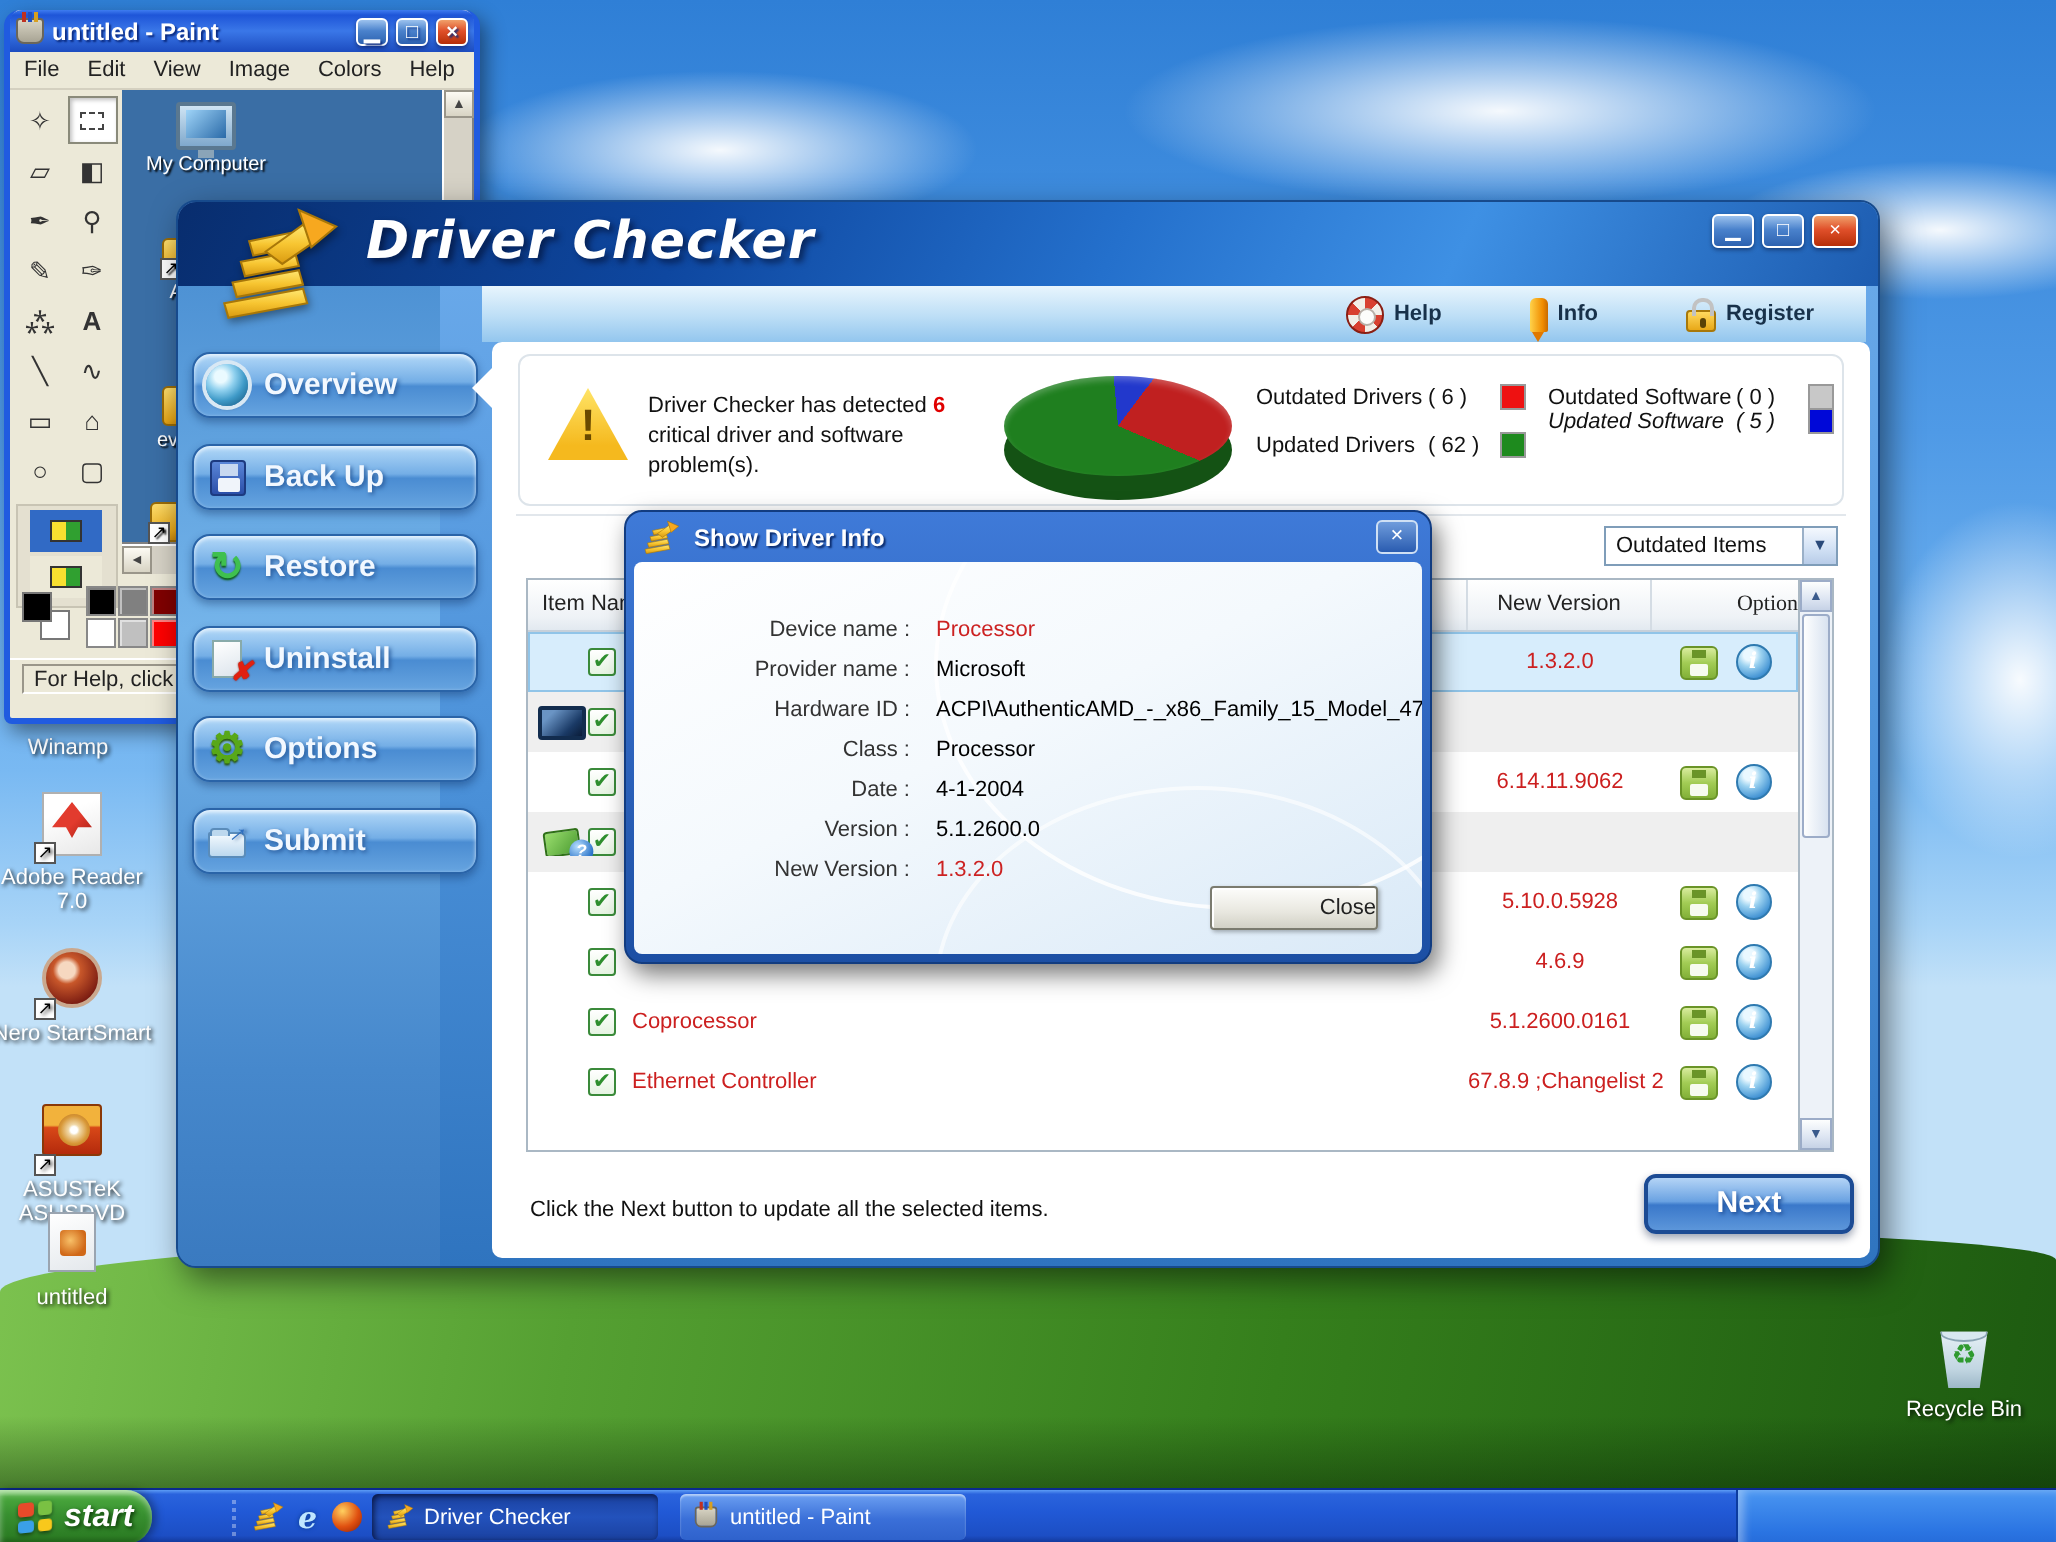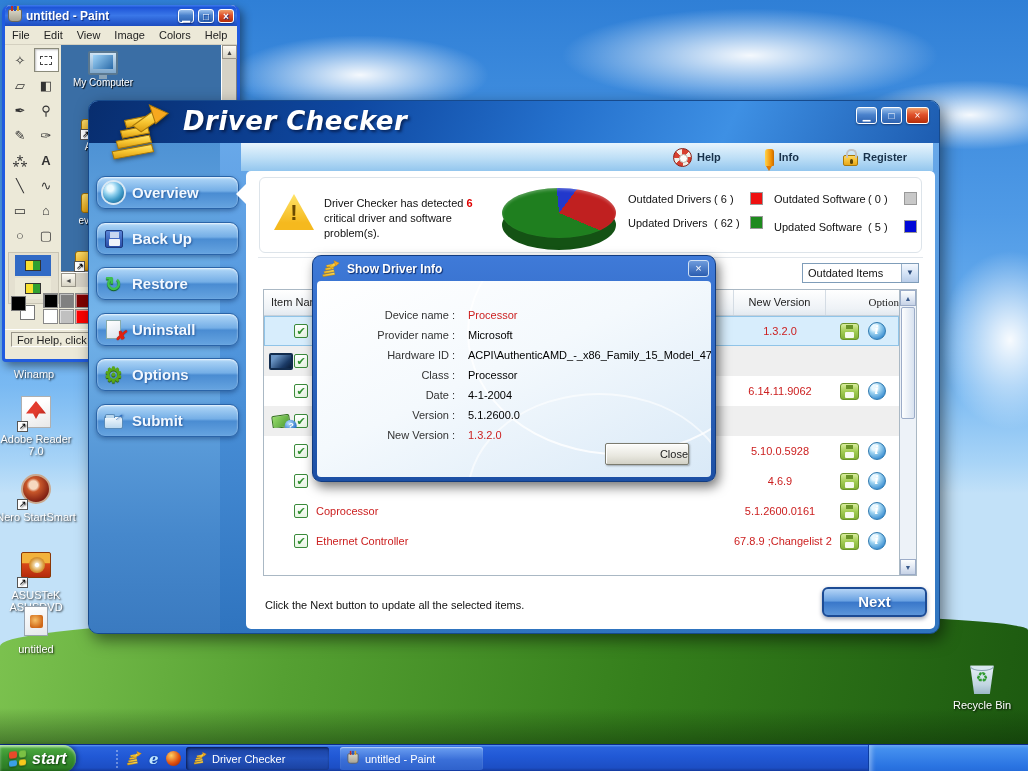--- a/index.html
+++ b/index.html
@@ -509,21 +509,21 @@
         <div class="stat" style="left:0;top:26px;">
           <span class="st-label">Updated Drivers</span>
           <span class="st-count">( 62 )</span>
           <span class="st-sq" style="background:#1e8a1e"></span>
         </div>
         <div class="stat c2" style="left:146px;top:2px;">
           <span class="st-label">Outdated Software</span>
           <span class="st-count">( 0 )</span>
           <span class="st-sq" style="background:#c8c8c8"></span>
         </div>
-        <div class="stat c2" style="left:146px;top:30px;">
+        <div class="stat c2" style="left:146px;top:14px;font-style:italic;">
           <span class="st-label">Updated Software</span>
           <span class="st-count">( 5 )</span>
           <span class="st-sq" style="background:#0008d8"></span>
         </div>
       </div>
     </div>
     <div class="divline"></div>
 
     <div class="dropdown">
       <span class="val">Outdated Items</span>

